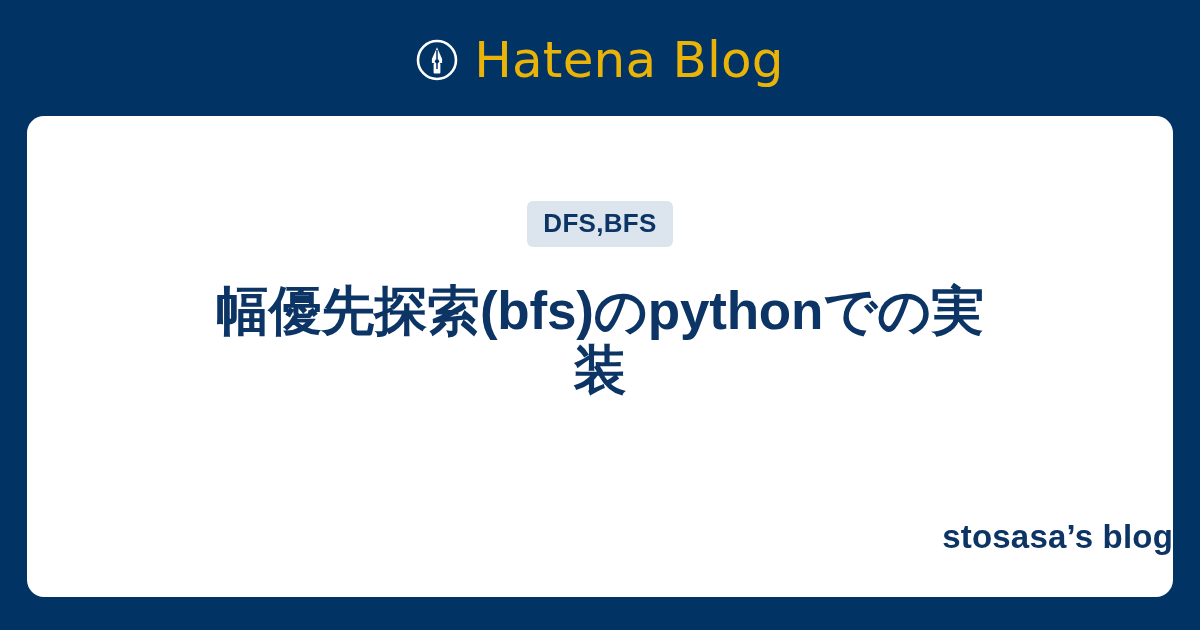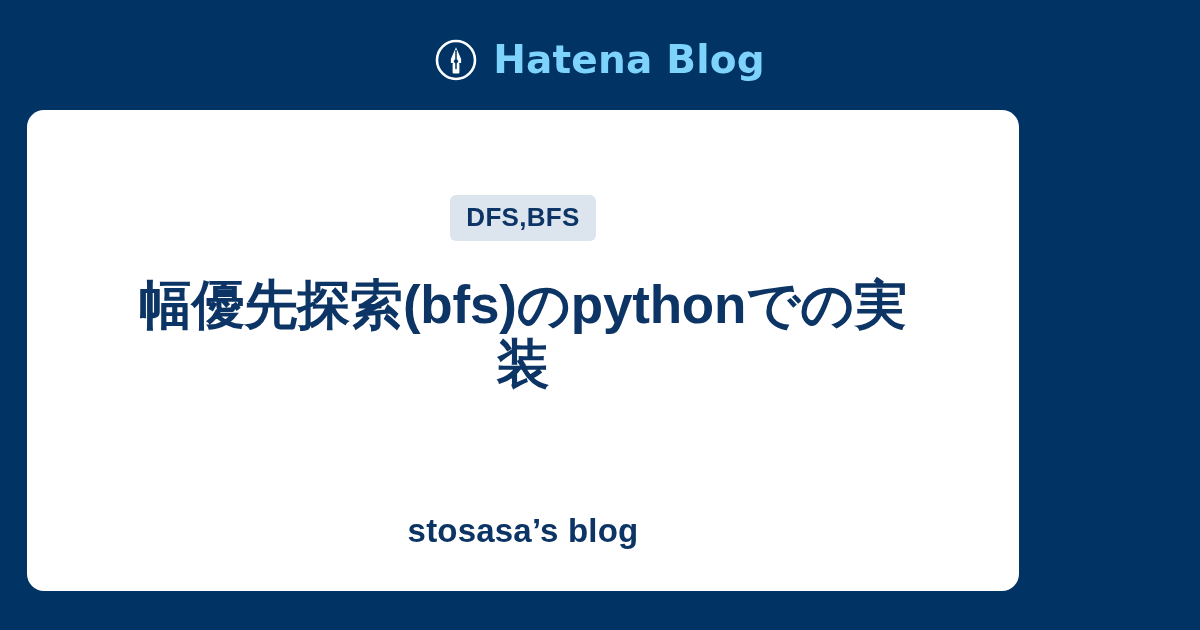--- a/index.html
+++ b/index.html
@@ -27,35 +27,35 @@
     justify-content: center;
     gap: 16px;
   }
   .logo-mark {
     width: 42px;
     height: 42px;
     flex: 0 0 auto;
     display: block;
   }
   .logo-text {
-    color: #7dd3fc;
-    font-size: 39px;
-    font-weight: 700;
+    color: #eab308;
+    font-size: 50px;
+    font-weight: 400;
     letter-spacing: 0.2px;
     line-height: 1;
     white-space: nowrap;
     font-family: "DejaVu Sans", "Liberation Sans", sans-serif;
   }
 
   
   .card {
     position: absolute;
     left: 27px;
-    top: 110px;
-    width: 992px;
+    top: 116px;
+    width: 1146px;
     height: 481px;
     background: #ffffff;
     border-radius: 17px;
     box-sizing: border-box;
     display: flex;
     flex-direction: column;
     align-items: center;
   }
 
   .card-body {
@@ -96,21 +96,21 @@
     max-width: 800px;
     margin: 12px;
     word-break: break-word;
   }
 
   .blog-name {
     position: absolute;
     left: 0;
     right: 0;
     bottom: 44px;
-    text-align: center;
+    text-align: right;
     color: #0c3464;
     font-size: 33px;
     font-weight: bold;
     line-height: 1;
     letter-spacing: 0.2px;
   }
 </style>
 </head>
 <body>
 

